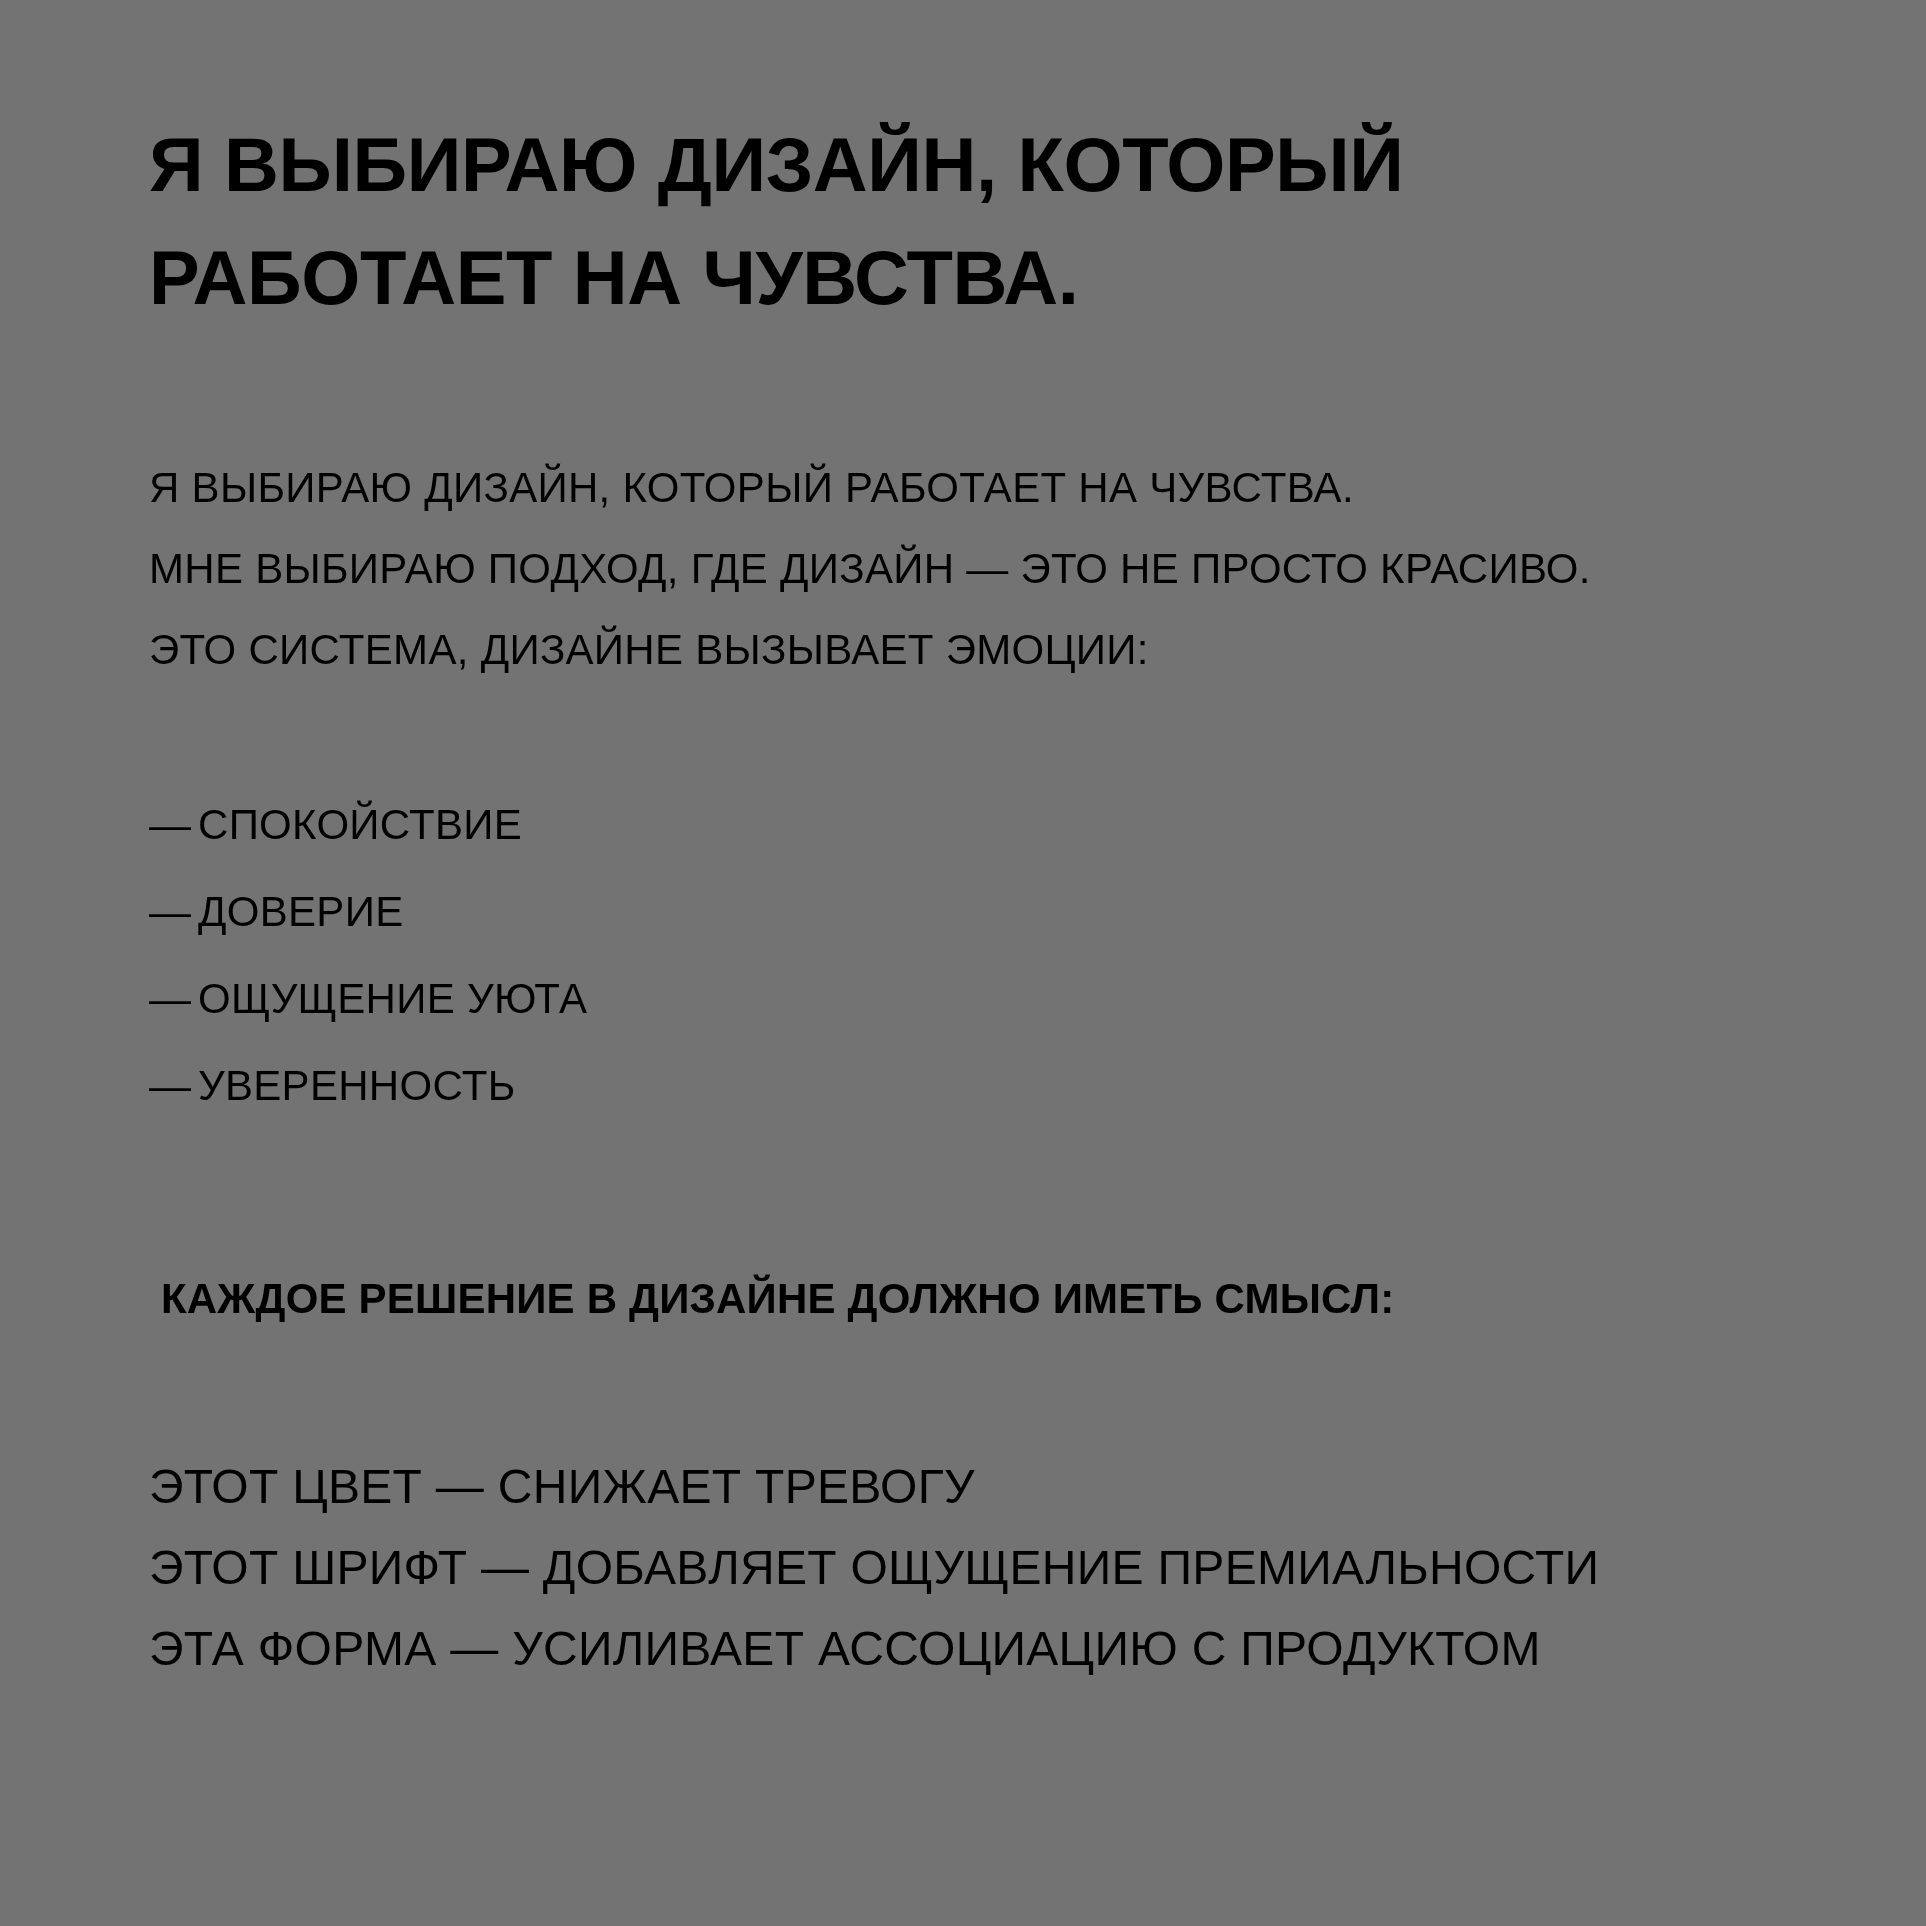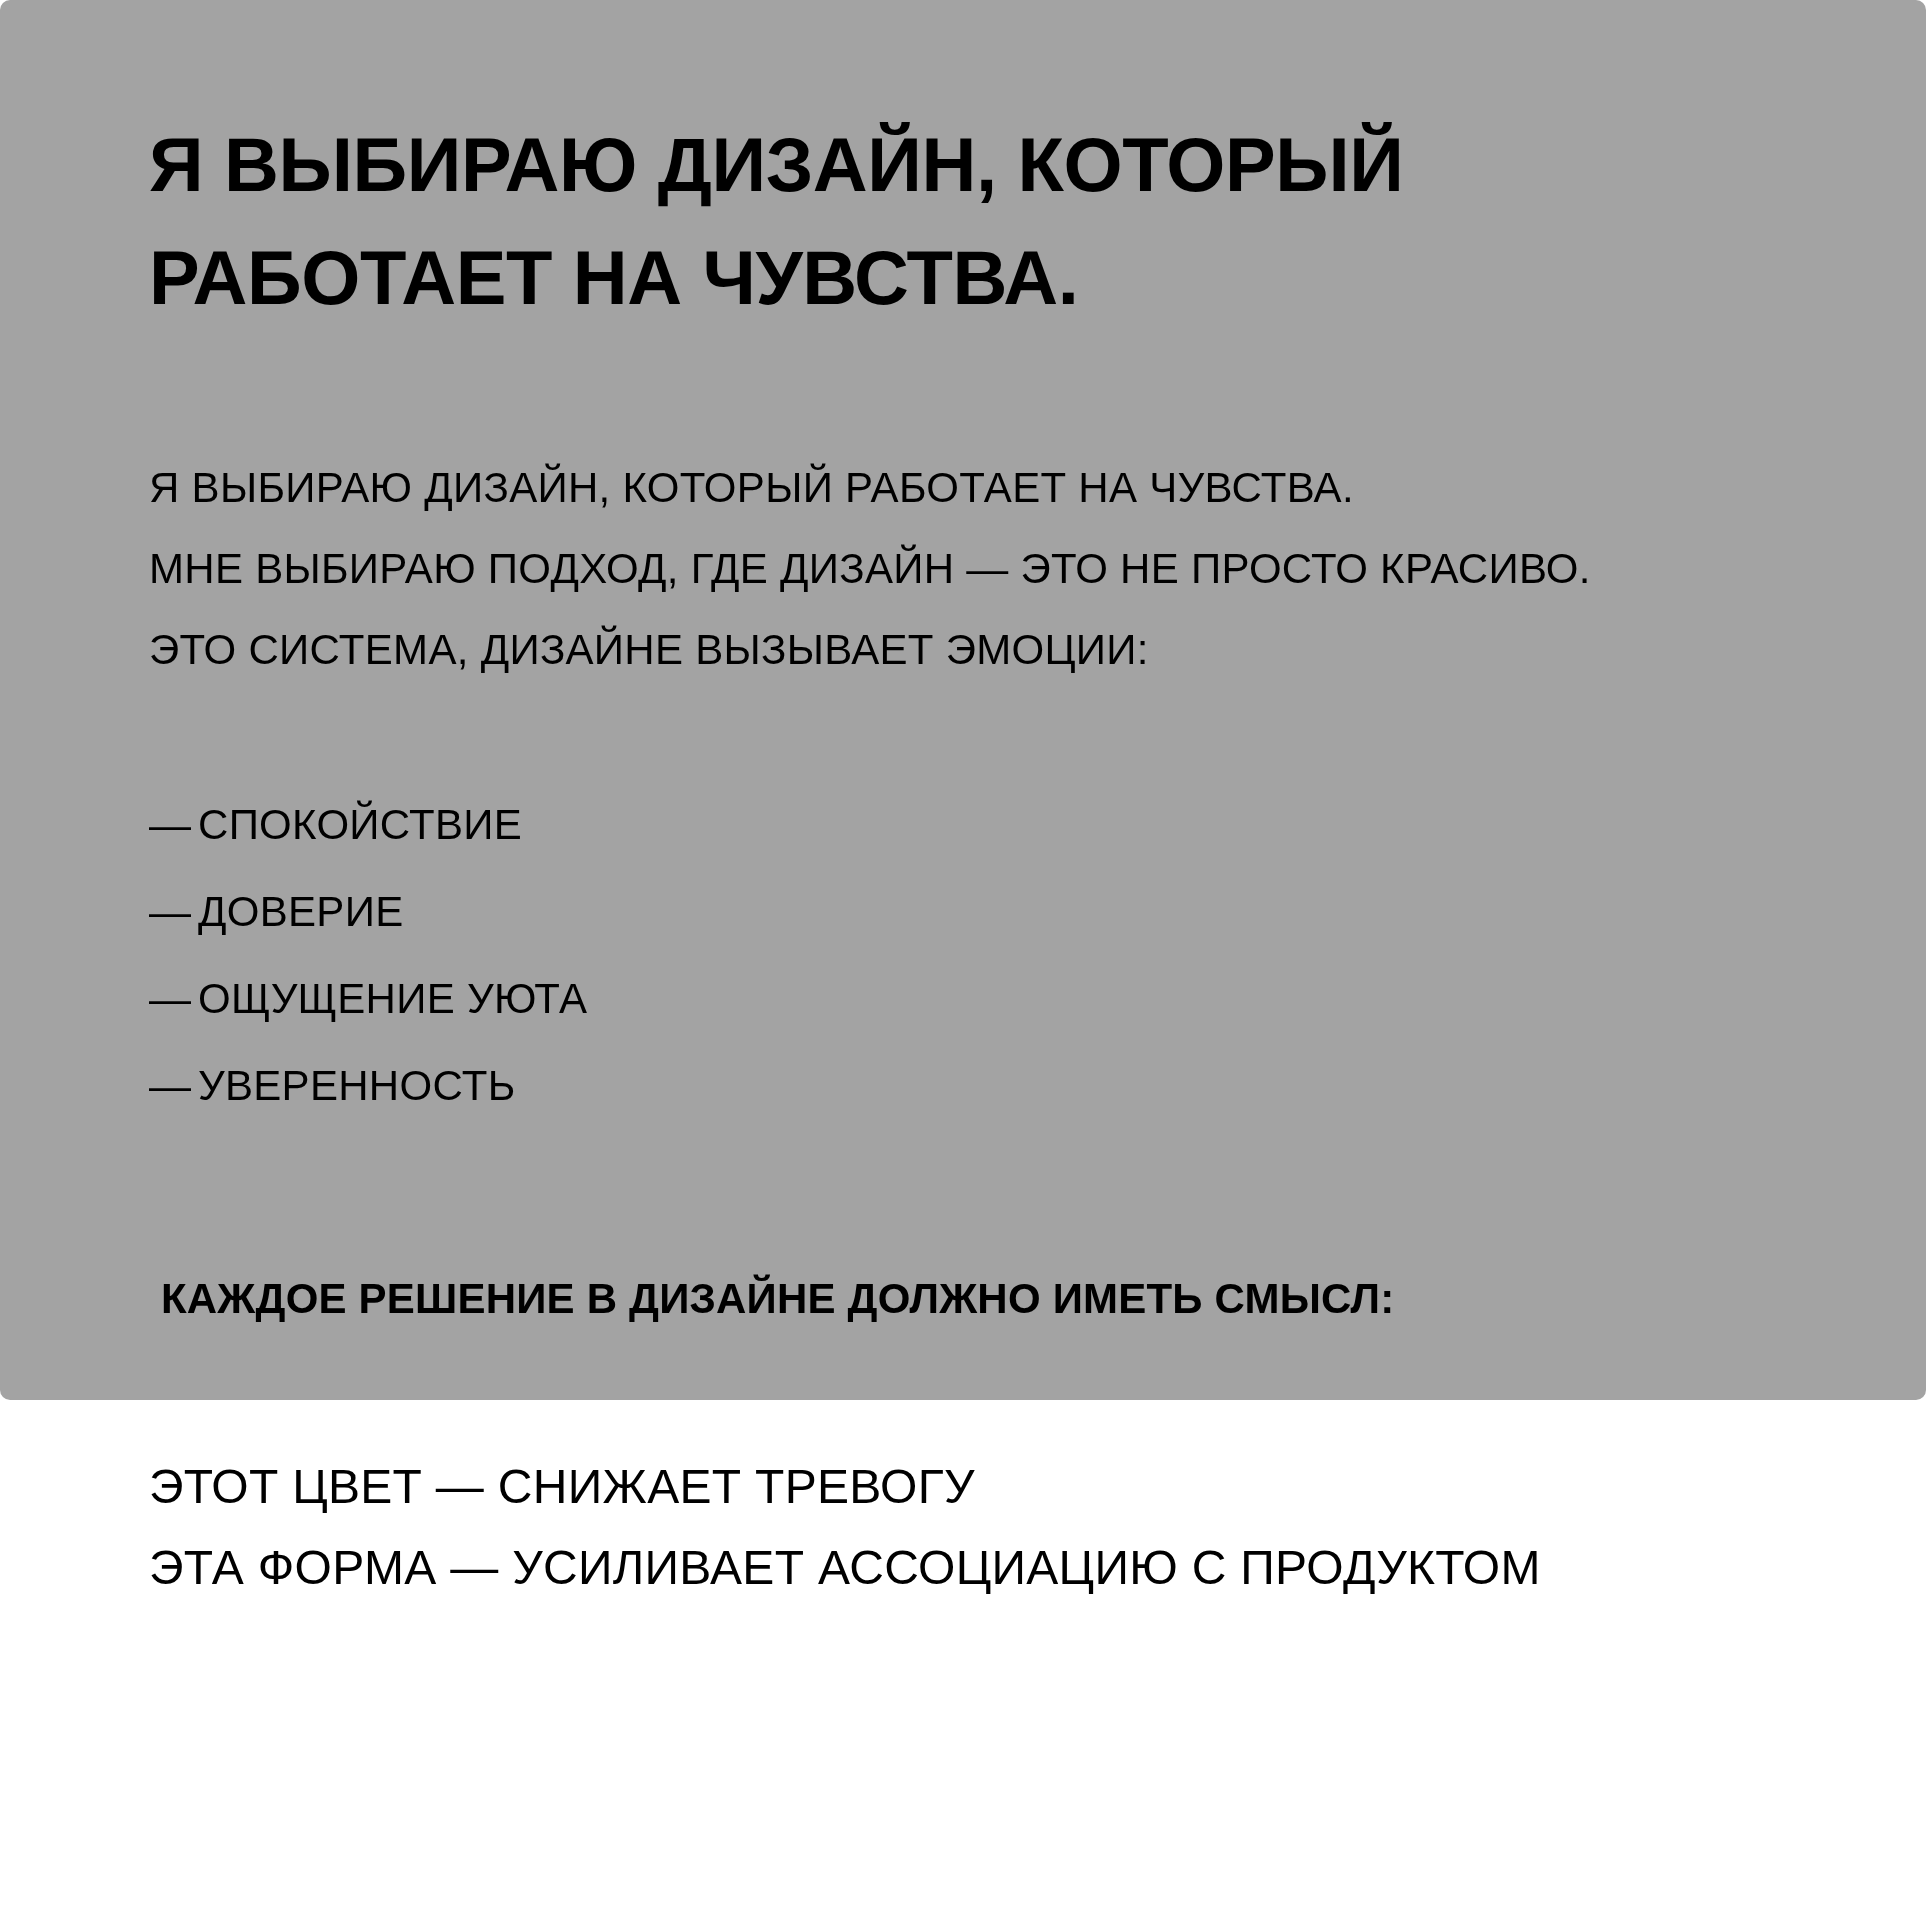--- a/index.html
+++ b/index.html
@@ -13,24 +13,23 @@
     background: #ffffff;
     font-family: "Liberation Sans", "DejaVu Sans", sans-serif;
     color: #000000;
     -webkit-font-smoothing: antialiased;
     overflow: hidden;
   }
 
   .slide {
     position: relative;
     width: 1926px;
-    height: 1400px;
-    background: #a3a3a3;
+    height: 1926px;
+    background: #737373;
     box-sizing: border-box;
-    border-radius: 10px;
   }
 
   .content {
     position: absolute;
     left: 149px;
     top: 108px;
     width: 1634px;
   }
 
   
@@ -132,18 +131,19 @@
       </li>
       <li class="emotion-item">
         <span class="bullet-dash">—</span><span>УВЕРЕННОСТЬ</span>
       </li>
     </ul>
 
     <h2 class="subheading">КАЖДОЕ РЕШЕНИЕ В ДИЗАЙНЕ ДОЛЖНО ИМЕТЬ СМЫСЛ:</h2>
 
     <div class="meaning-block">
       <div class="meaning-line">ЭТОТ ЦВЕТ — СНИЖАЕТ ТРЕВОГУ</div>
+      <div class="meaning-line">ЭТОТ ШРИФТ — ДОБАВЛЯЕТ ОЩУЩЕНИЕ ПРЕМИАЛЬНОСТИ</div>
       <div class="meaning-line">ЭТА ФОРМА — УСИЛИВАЕТ АССОЦИАЦИЮ С ПРОДУКТОМ</div>
     </div>
 
   </div>
 </div>
 
 
 </body></html>

